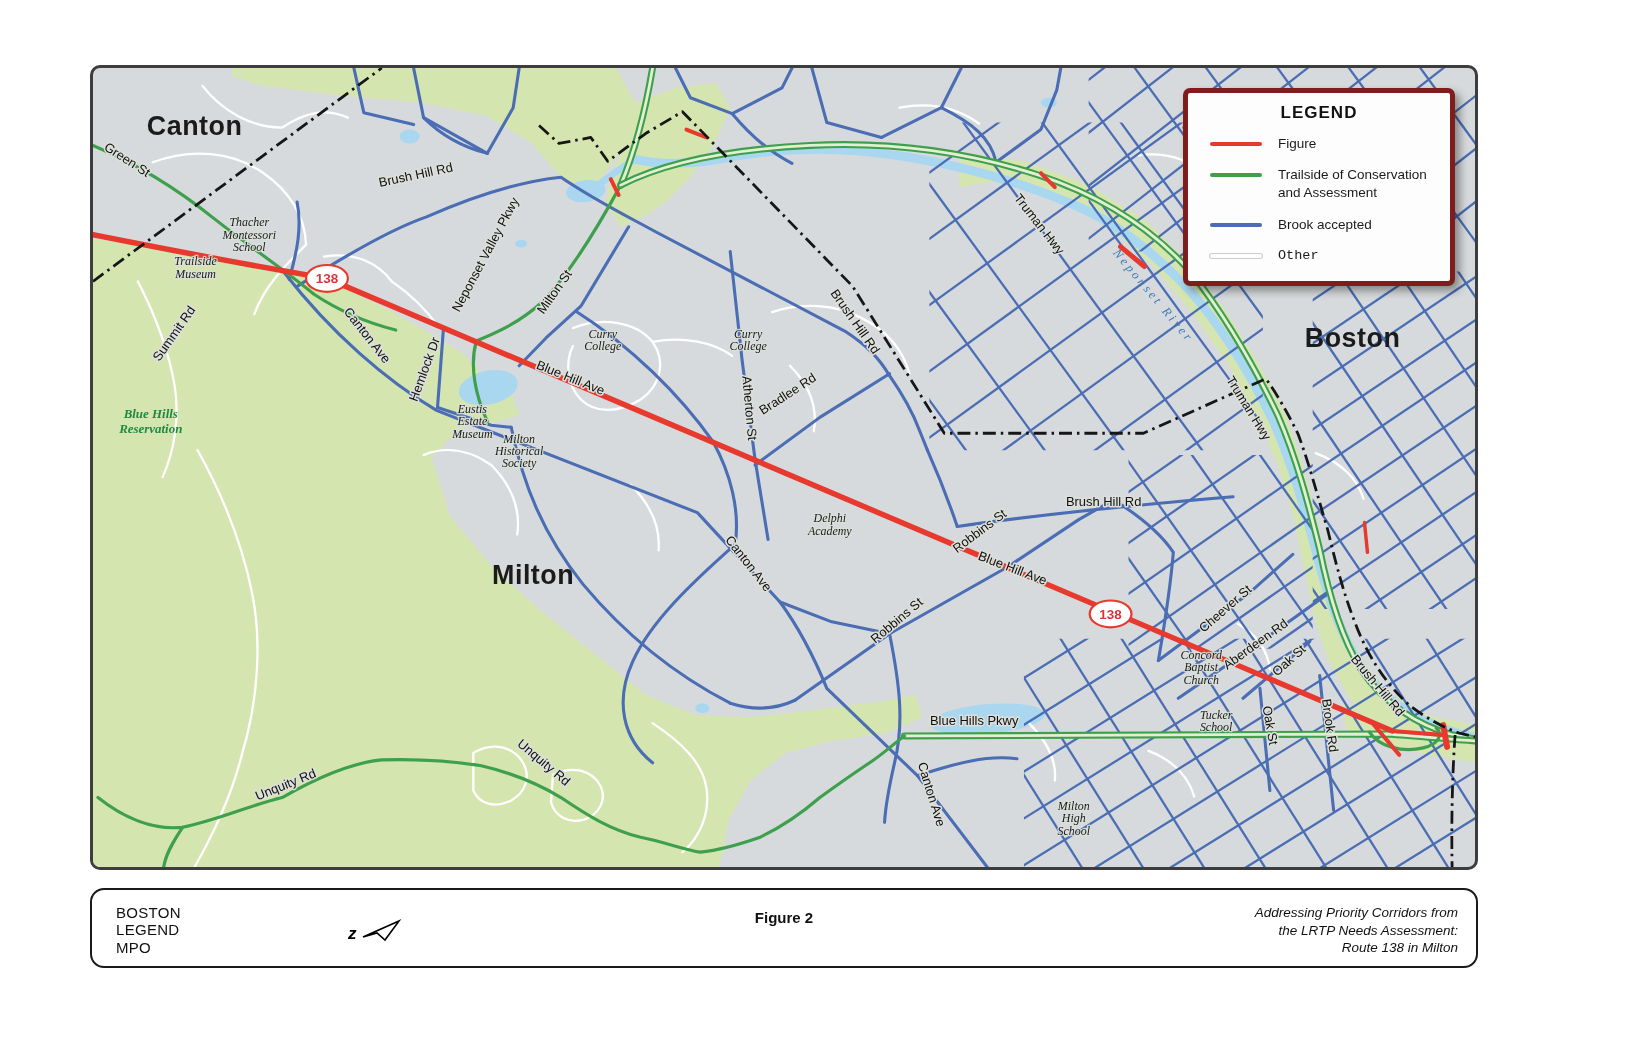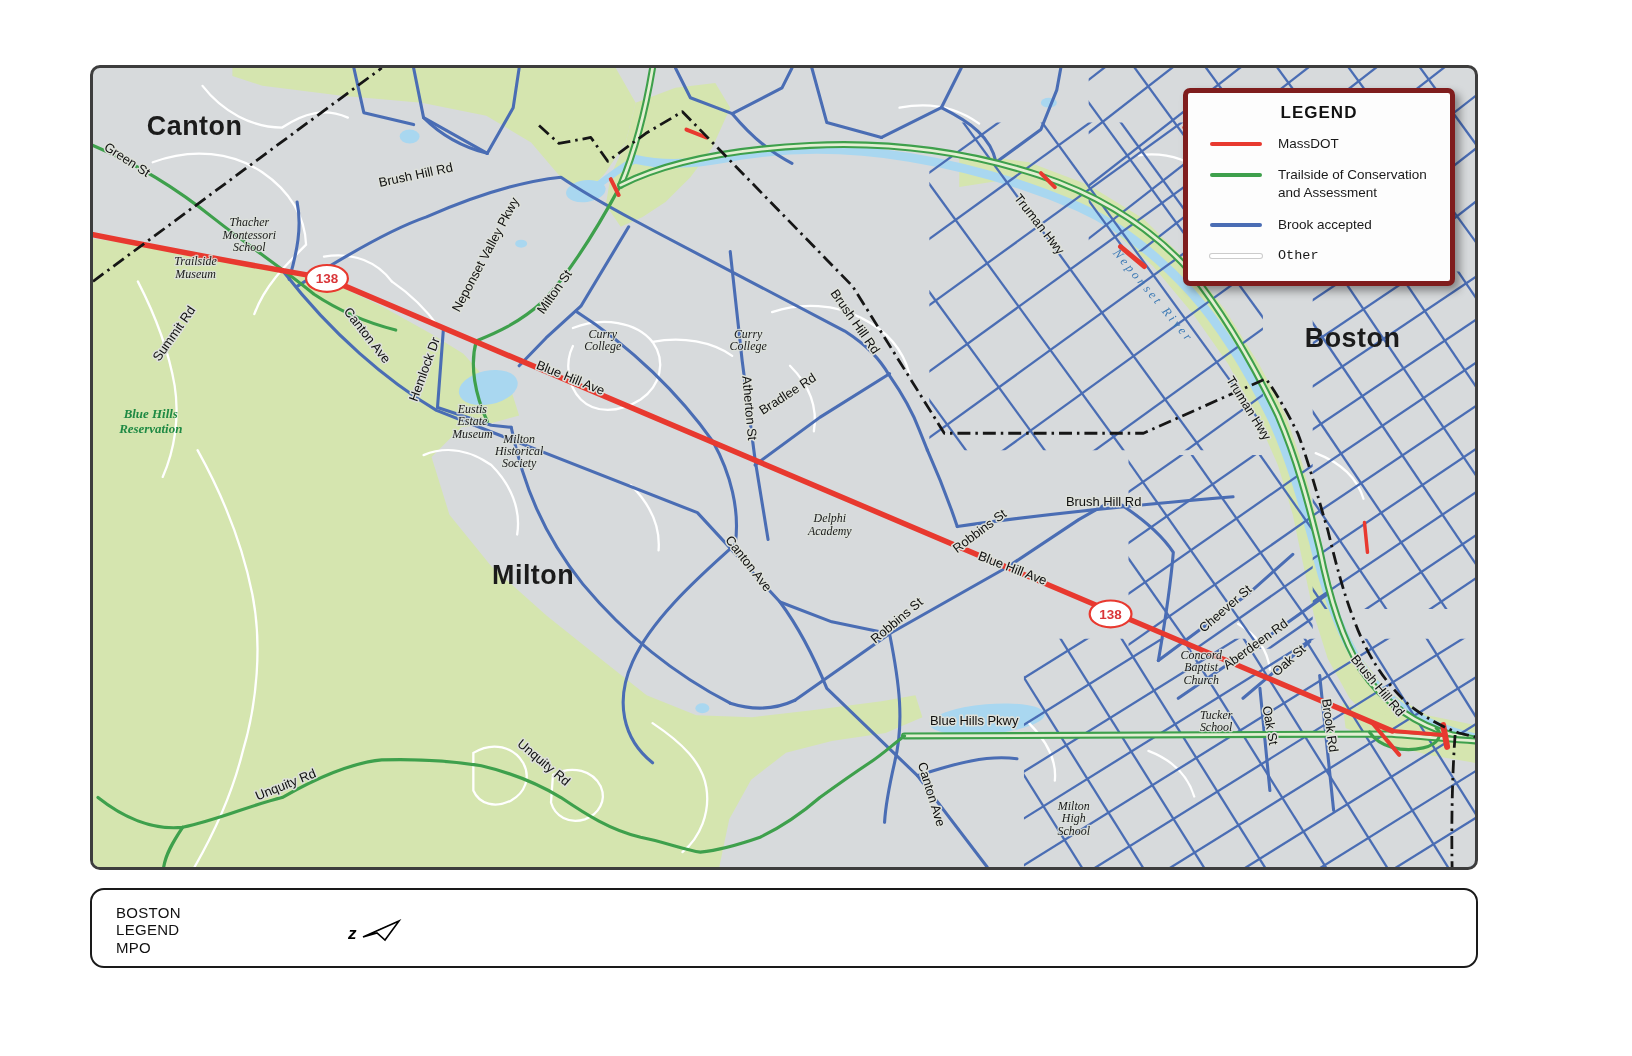--- a/index.html
+++ b/index.html
@@ -297,21 +297,21 @@
         <text transform="translate(985 760) rotate(0)" class="ml lp"><tspan x="0" dy="-12.5">Milton</tspan><tspan x="0" dy="12.5">High</tspan><tspan x="0" dy="12.5">School</tspan></text>
         <text transform="translate(58 360) rotate(0)" class="ml lg"><tspan x="0" dy="-7.25">Blue Hills</tspan><tspan x="0" dy="14.5">Reservation</tspan></text>
         <text transform="translate(1062 232) rotate(50)" class="ml lw"><tspan x="0" dy="0">Neponset  River</tspan></text>
       </svg>
   </div>
 
   <div id="legend">
     <div class="lg-title">LEGEND</div>
     <div class="lg-row">
       <span class="lg-swatch" style="background: rgb(232, 57, 47);"></span>
-      <span class="lg-labels">MassDOT</span>
+      <span class="lg-labels">Figure</span>
     </div>
     <div class="lg-row">
       <span class="lg-swatch" style="background: rgb(62, 160, 76);"></span>
       <span class="lg-labels">
         <div>Trailside of Conservation</div>
         <div>and Assessment</div>
       </span>
     </div>
     <div class="lg-row">
       <span class="lg-swatch" style="background: rgb(74, 109, 180);"></span>
@@ -330,16 +330,22 @@
       <div>MPO</div>
     </div>
     <div class="north">
       <svg width="56" height="28" viewBox="0 0 56 28">
         <text x="1" y="23" font-size="17" font-weight="bold" font-style="italic" font-family="Liberation Sans, sans-serif" fill="#000">z</text>
         <path d="M16,21 L52,5 L38,24 L30,17 Z" fill="#ffffff" stroke="#000" stroke-width="1.6"></path>
         <path d="M16,21 L52,5 L33,13 Z" fill="#000"></path>
       </svg>
     </div>
     <div class="figtitle">
+      <div>Figure 2</div>
+    </div>
+    <div class="credit">
+      <div>Addressing Priority Corridors from</div>
+      <div>the LRTP Needs Assessment:</div>
+      <div>Route 138 in Milton</div>
     </div>
   </div>
 
 </div>
 
 </body></html>

